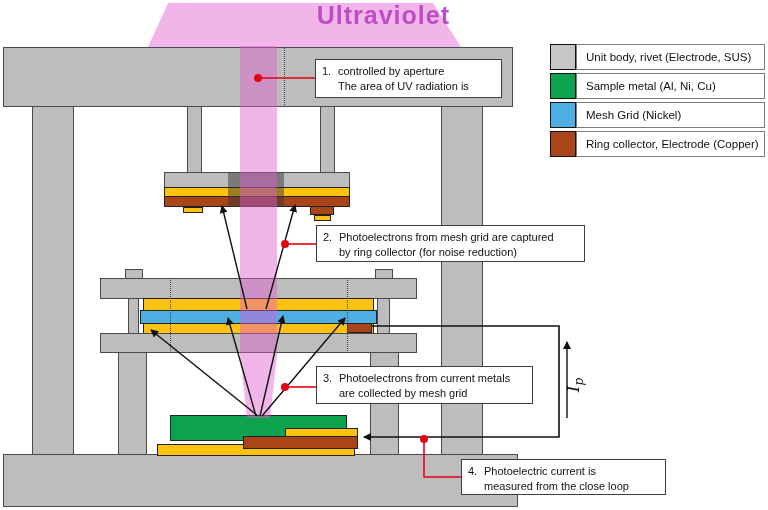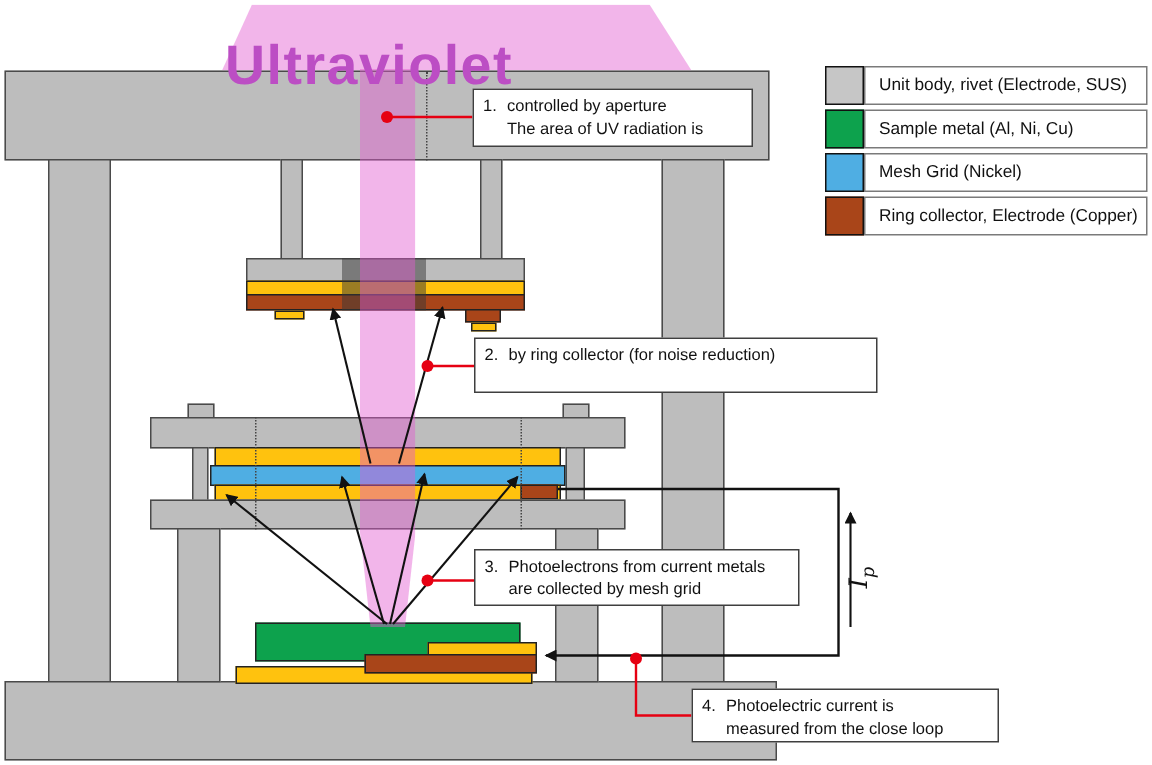--- a/index.html
+++ b/index.html
@@ -15,22 +15,22 @@
   .beam{background:rgba(226,91,208,0.45);}
   .dotted{width:0;border-left:1px dotted #444;}
   .note{background:#fff;border:1px solid #3f3f3f;color:#111;font-size:11px;line-height:1.32;
         display:flex;padding:4px 5px 3px 6px;z-index:8;}
   .note .num{flex:0 0 16px;}
   .legend{position:absolute;left:550px;top:44px;z-index:8;display:flex;flex-direction:column;gap:3px;}
   .lrow{display:flex;height:26px;}
   .lswatch{width:26px;height:26px;box-sizing:border-box;border:1px solid #111;}
   .lbox{width:189px;box-sizing:border-box;border:1px solid #7a7a7a;background:#fff;
         display:flex;align-items:center;padding-left:9px;font-size:11.5px;color:#111;}
-  #title{position:absolute;left:150px;top:23px;width:300px;text-align:left;z-index:7;
-         font-size:37px;font-weight:bold;color:#BC4EC4;letter-spacing:1px;}
+  #title{position:absolute;left:150px;top:1px;width:300px;text-align:right;z-index:7;
+         font-size:25px;font-weight:bold;color:#BC4EC4;letter-spacing:1px;}
   #ip-label{position:absolute;left:556px;top:371px;width:42px;height:28px;z-index:7;
             transform:rotate(-90deg);font-family:"DejaVu Serif", serif;font-style:italic;
             font-size:17px;color:#111;text-align:center;}
   #ip-label sub{font-size:12px;}
   svg.overlay{position:absolute;left:0;top:0;z-index:6;}
 </style>
 </head>
 <body>
 
 <div id="canvas">
@@ -123,20 +123,21 @@
   <div class="abs note" style="left:315px;top:59px;width:187px;height:39px;">
     <span class="num">1.</span>
     <div>
       <div>controlled by aperture</div>
       <div>The area of UV radiation is</div>
     </div>
   </div>
   <div class="abs note" style="left:316px;top:225px;width:269px;height:37px;">
     <span class="num">2.</span>
     <div>
+      <div>Photoelectrons from mesh grid are captured</div>
       <div>by ring collector (for noise reduction)</div>
     </div>
   </div>
   <div class="abs note" style="left:316px;top:366px;width:217px;height:38px;">
     <span class="num">3.</span>
     <div>
       <div>Photoelectrons from current metals</div>
       <div>are collected by mesh grid</div>
     </div>
   </div>

